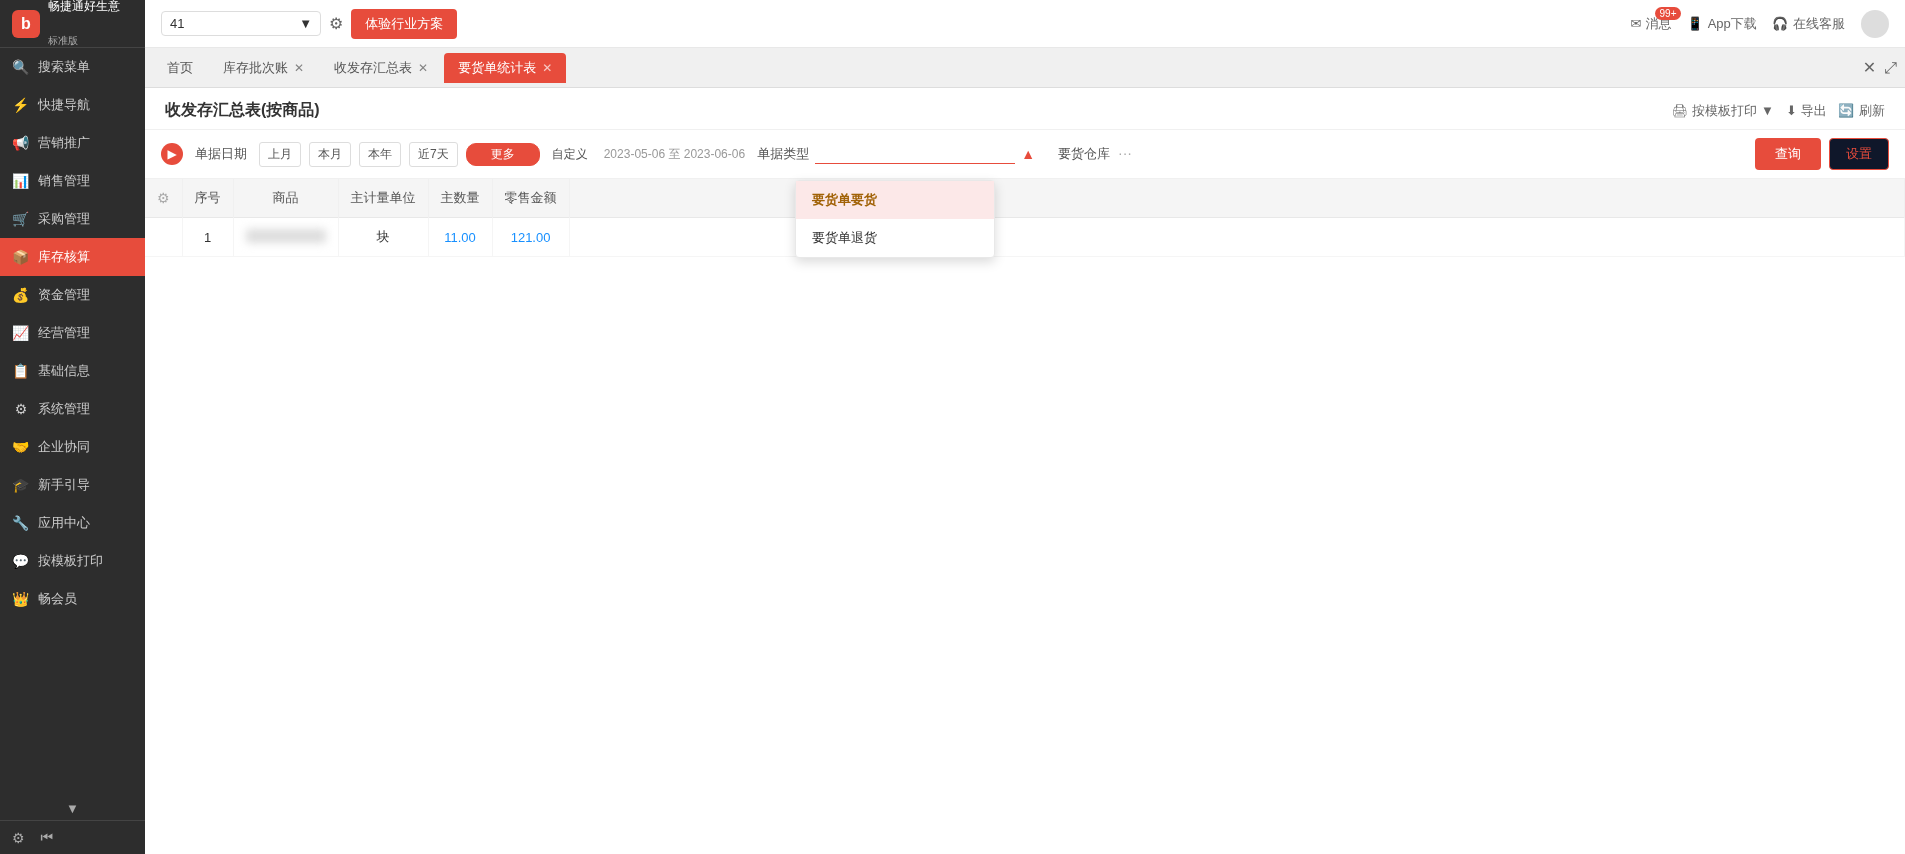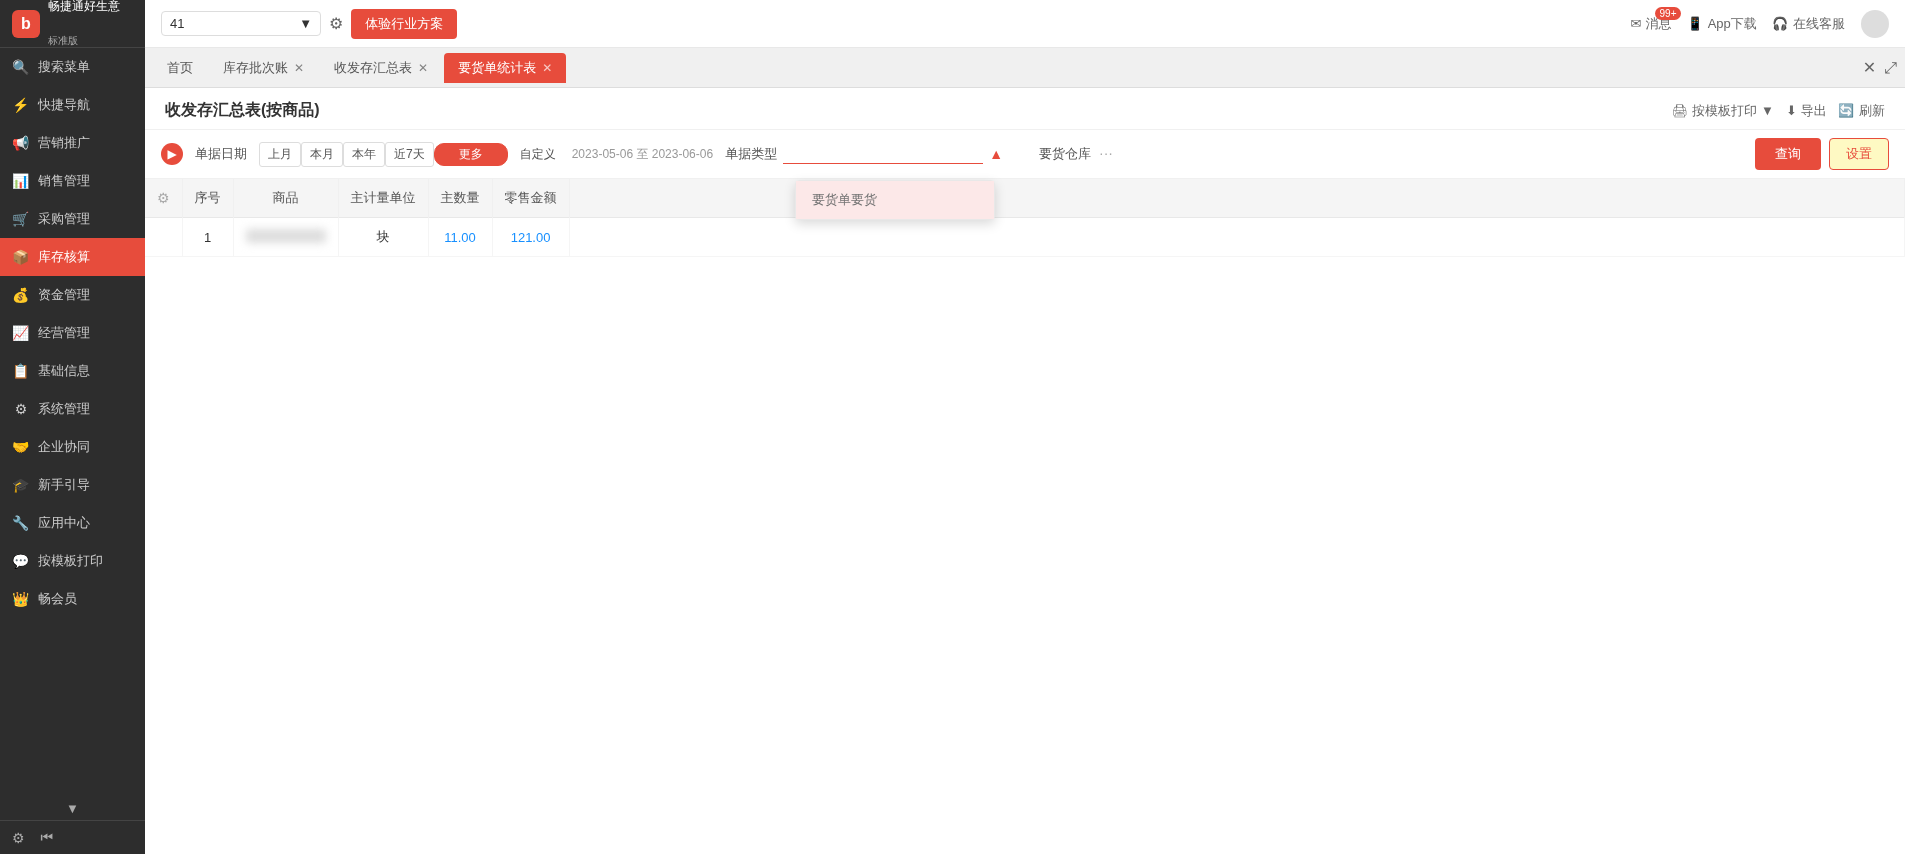--- a/index.html
+++ b/index.html
@@ -202,21 +202,21 @@
       width: 22px;
       height: 22px;
       display: flex;
       align-items: center;
       justify-content: center;
       cursor: pointer;
       font-size: 12px;
       flex-shrink: 0;
     }
     .filter-label { color: #555; font-size: 13px; white-space: nowrap; }
-    .filter-date-btns { display: flex; align-items: center; gap: 0; }
+    .filter-date-btns { display: flex; align-items: center; gap: 8px; }
     .filter-date-btn {
       padding: 3px 8px;
       font-size: 12px;
       border: 1px solid #ddd;
       border-radius: 3px;
       cursor: pointer;
       background: #fff;
       color: #555;
     }
     .filter-date-btn.special {
@@ -234,35 +234,35 @@
       border: none;
       border-bottom: 1px solid #e74c3c;
       padding: 2px 8px;
       font-size: 13px;
       outline: none;
       min-width: 200px;
       color: #333;
     }
     .filter-type-arrow { color: #e74c3c; cursor: pointer; font-size: 14px; }
 
-    .filter-warehouse-group { display: flex; align-items: flex-start; gap: 4px; margin-left: 24px; }
+    .filter-warehouse-group { display: flex; align-items: flex-start; gap: 4px; margin-left: 11px; }
     .filter-more { color: #aaa; cursor: pointer; font-size: 14px; margin-left: 4px; }
 
     .filter-actions { margin-left: auto; display: flex; gap: 8px; }
     .btn-query {
       background: #e74c3c;
       color: white;
       border: none;
       border-radius: 4px;
       padding: 6px 20px;
       font-size: 13px;
       cursor: pointer;
     }
     .btn-settings {
-      background: #fef9c3;
+      background: #0f172a;
       color: #e74c3c;
       border: 1px solid #e74c3c;
       border-radius: 4px;
       padding: 6px 16px;
       font-size: 13px;
       cursor: pointer;
     }
 
     
     .dropdown-overlay {
@@ -275,21 +275,21 @@
       min-width: 200px;
       top: 50px;
       left: 650px;
     }
     .dropdown-item {
       padding: 10px 16px;
       font-size: 13px;
       cursor: pointer;
       color: #333;
     }
-    .dropdown-item.selected { background: #fce8e8; color: #737373; }
+    .dropdown-item.selected { background: #fce8e8; color: #a16207; font-weight: bold; }
 
     
     .table-container {
       flex: 1;
       overflow: auto;
     }
     table {
       width: 100%;
       border-collapse: collapse;
       font-size: 13px;
@@ -518,20 +518,21 @@
         <span class="filter-more">···</span>
       </div>
 
       <div class="filter-actions">
         <button class="btn-query">查询</button>
         <button class="btn-settings">设置</button>
       </div>
 
       <div class="dropdown-overlay">
         <div class="dropdown-item selected">要货单要货</div>
+        <div class="dropdown-item">要货单退货</div>
       </div>
     </div>
 
     <div class="table-container">
       <table>
         <thead>
           <tr>
             <th class="th-settings">
               <span class="settings-icon">⚙</span>
             </th>

